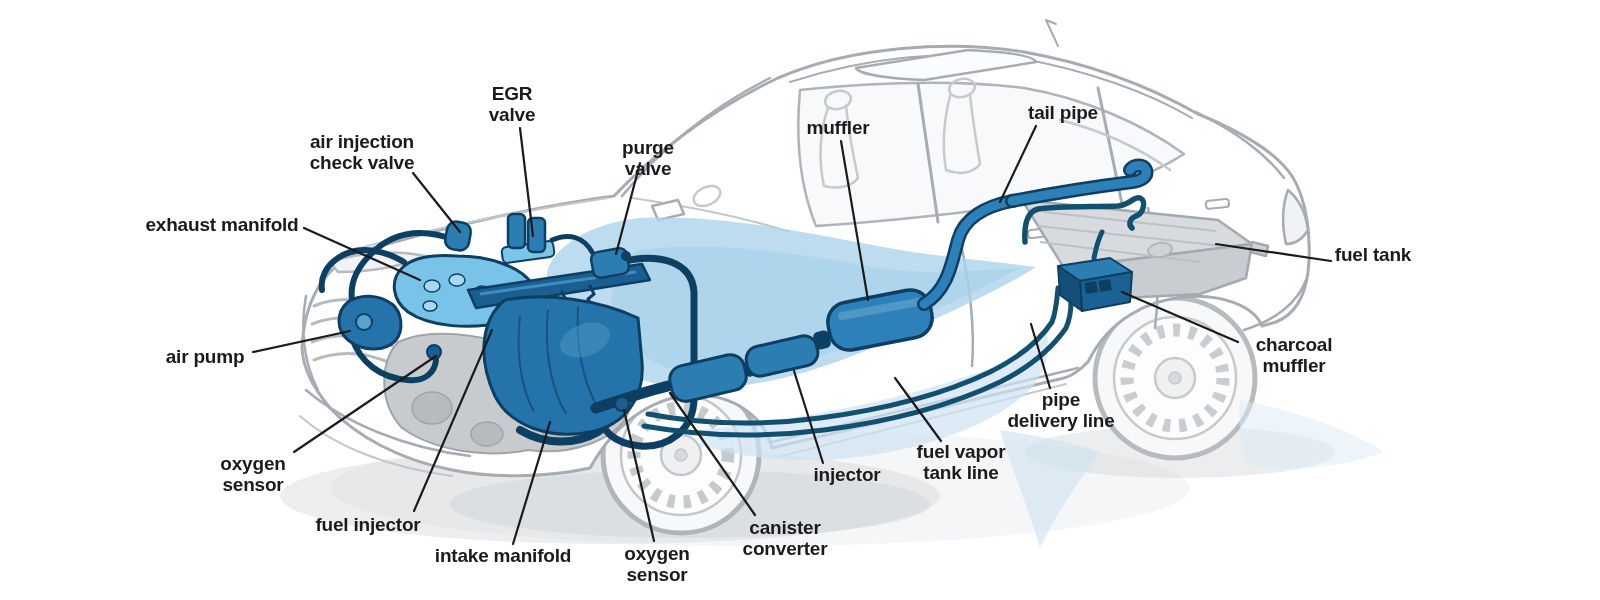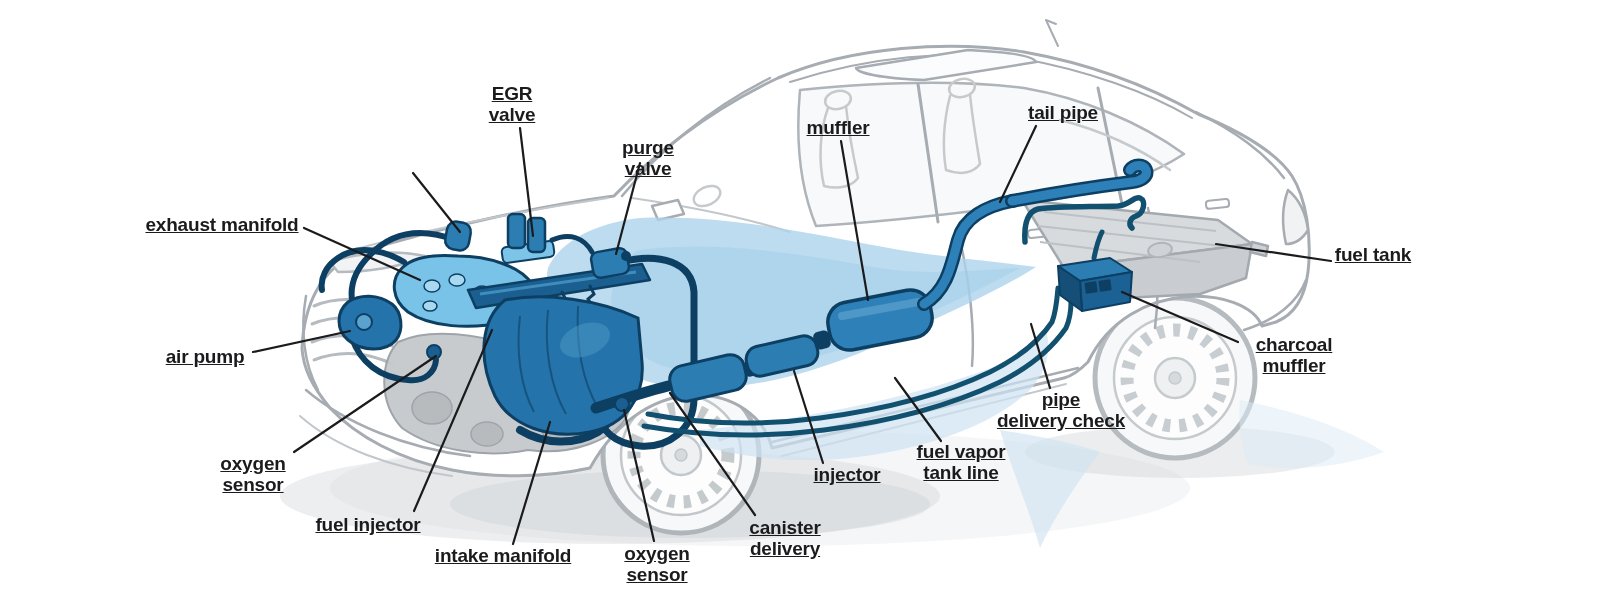--- a/index.html
+++ b/index.html
@@ -1,21 +1,21 @@
 <!DOCTYPE html>
 <html><head>
 <meta charset="utf-8">
 <style>
   html,body{margin:0;padding:0;background:#ffffff;}
   #stage{position:relative;width:1600px;height:600px;background:#ffffff;overflow:hidden;
          font-family:"Liberation Sans",sans-serif;}
   #art{position:absolute;left:0;top:0;display:block;}
   .lbl{position:absolute;transform:translateX(-50%);text-align:center;
        font:700 19px/21px "Liberation Sans",sans-serif;color:#1b1b1d;
-       letter-spacing:-0.2px;white-space:nowrap;text-decoration:underline;}
+       letter-spacing:-0.2px;white-space:nowrap;}
   .lbl span{display:block;}
 </style>
 </head>
 <body>
 
 <div id="stage">
 
 <svg id="art" width="1600" height="600" viewBox="0 0 1600 600" xmlns="http://www.w3.org/2000/svg">
 
   <g>
@@ -221,20 +221,24 @@
     <line x1="513" y1="544" x2="550" y2="422"></line>
     <line x1="654" y1="541" x2="624" y2="410"></line>
     <line x1="755" y1="515" x2="670" y2="393"></line>
   </g>
 </svg>
 
   <div class="lbl" style="left:512px;top:83px">
       <span>EGR</span>
       <span>valve</span>
     </div>
+  <div class="lbl" style="left:362px;top:131px">
+      <span>air injection</span>
+      <span>check valve</span>
+    </div>
   <div class="lbl" style="left:648px;top:137px">
       <span>purge</span>
       <span>valve</span>
     </div>
   <div class="lbl" style="left:838px;top:117px">
       <span>muffler</span>
       <span></span>
     </div>
   <div class="lbl" style="left:1063px;top:102px">
       <span>tail pipe</span>
@@ -255,21 +259,21 @@
   <div class="lbl" style="left:1294px;top:334px">
       <span>charcoal</span>
       <span>muffler</span>
     </div>
   <div class="lbl" style="left:253px;top:453px">
       <span>oxygen</span>
       <span>sensor</span>
     </div>
   <div class="lbl" style="left:1061px;top:389px">
       <span>pipe</span>
-      <span>delivery check</span>
+      <span>delivery line</span>
     </div>
   <div class="lbl" style="left:368px;top:514px">
       <span>fuel injector</span>
       <span></span>
     </div>
   <div class="lbl" style="left:961px;top:441px">
       <span>fuel vapor</span>
       <span>tank line</span>
     </div>
   <div class="lbl" style="left:847px;top:464px">
@@ -279,16 +283,16 @@
   <div class="lbl" style="left:503px;top:545px">
       <span>intake manifold</span>
       <span></span>
     </div>
   <div class="lbl" style="left:657px;top:543px">
       <span>oxygen</span>
       <span>sensor</span>
     </div>
   <div class="lbl" style="left:785px;top:517px">
       <span>canister</span>
-      <span>delivery</span>
+      <span>converter</span>
     </div>
 
 </div>
 
 </body></html>

